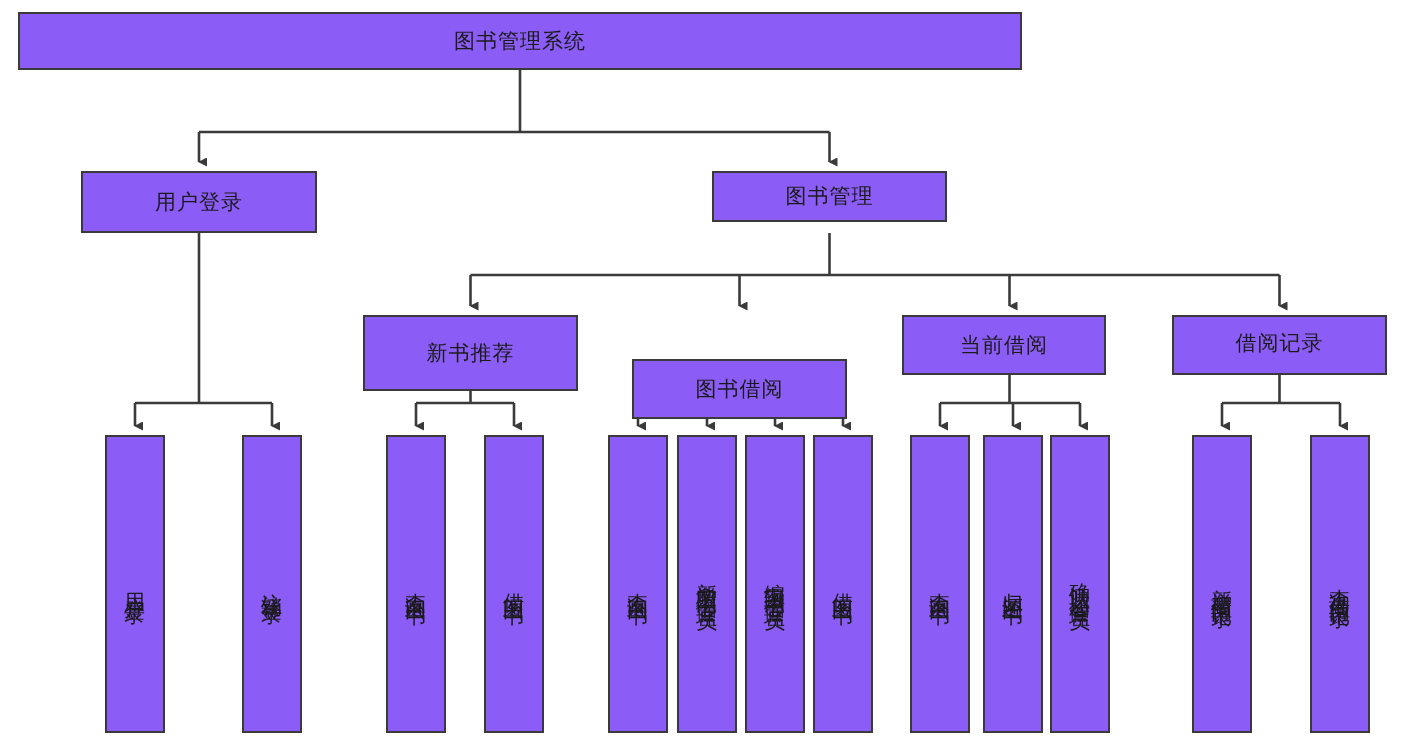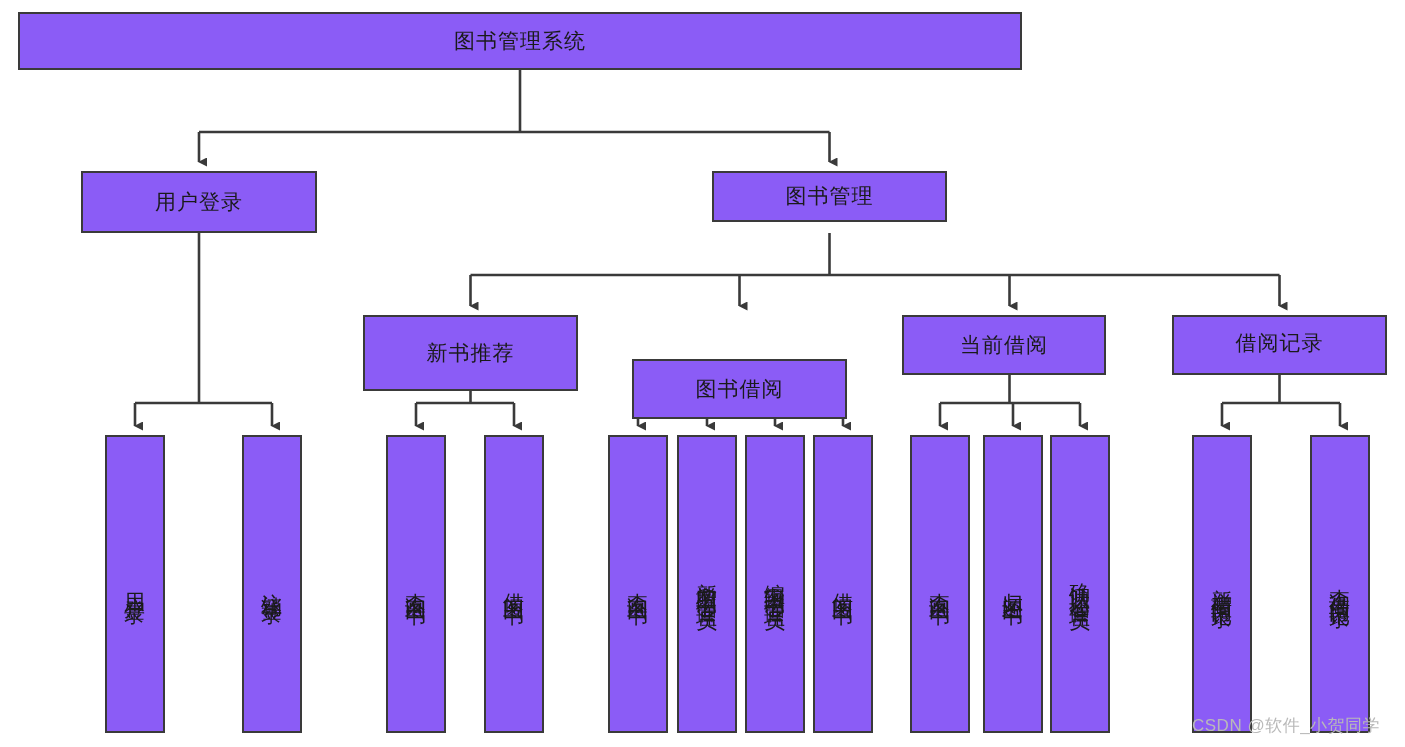--- a/index.html
+++ b/index.html
@@ -172,15 +172,14 @@
         <span class="node-label">确认归还（管理员）</span>
       </div>
       <div class="node vertical" style="left: 1192px; top: 435px; width: 60px; height: 298px;">
         <span class="node-label">新增借阅记录</span>
       </div>
       <div class="node vertical" style="left: 1310px; top: 435px; width: 60px; height: 298px;">
         <span class="node-label">查询借阅记录</span>
       </div>
     </div>
 
-  <div class="watermark" style="left: 1192px; top: 714px;">CSDN @软件_小贺同学</div>
 
 </div>
 
 </body></html>

